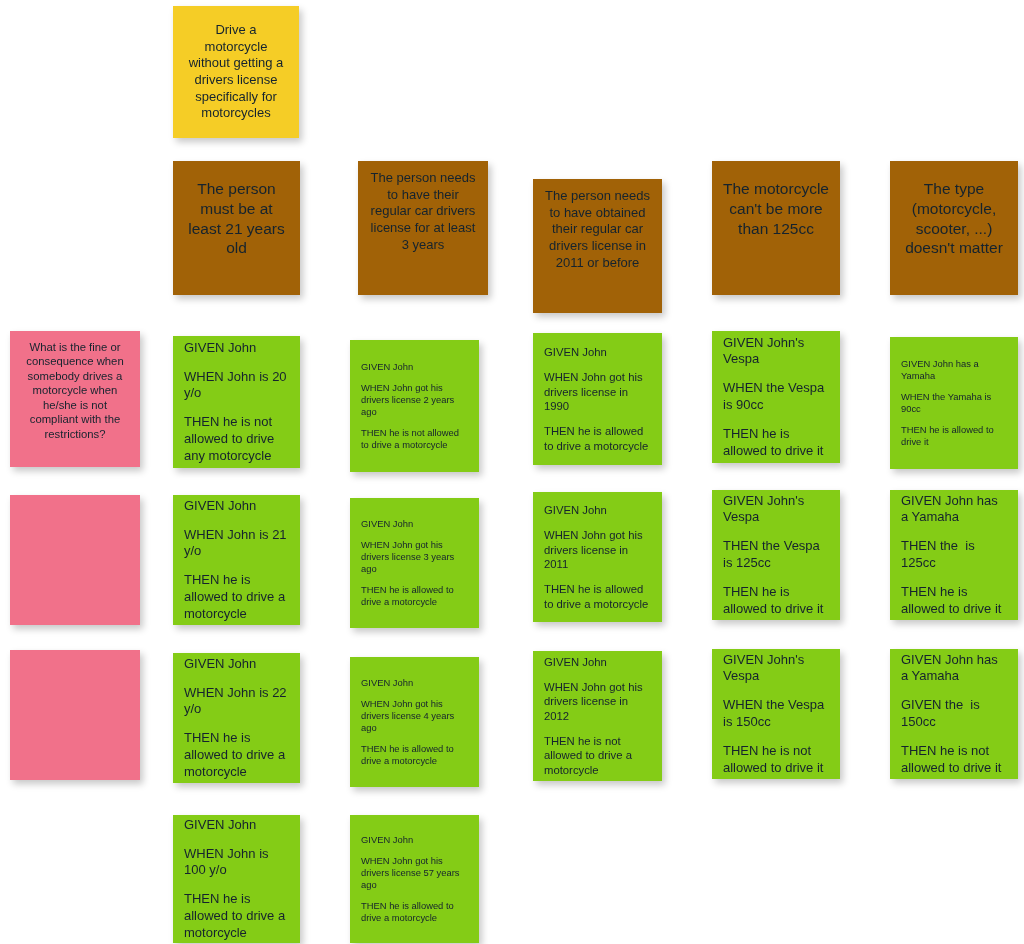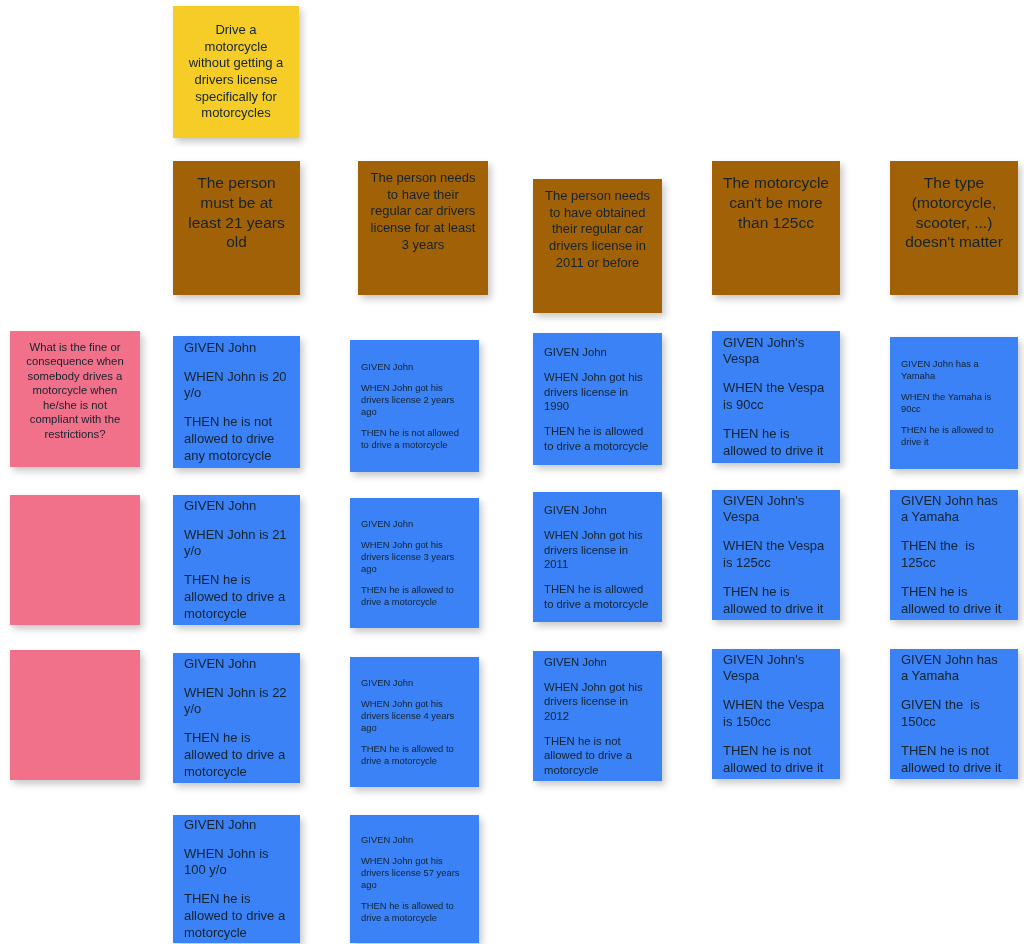--- a/index.html
+++ b/index.html
@@ -36,21 +36,21 @@
     justify-content: flex-start;
   }
   
   .card.story-title {
     background: #f5cd26;
   }
   .card.rule {
     background: #a16207;
   }
   .card.example {
-    background: #3b82f6;
+    background: #84cc16;
   }
   .card.question {
     background: #f1718a;
   }
   
   .center {
     text-align: center;
     justify-content: center;
   }
   .left {
@@ -65,21 +65,21 @@
     white-space: pre-wrap;
   }
   .card .line + .line {
     margin-top: 0.95em;
   }
   
   .fs-lg  { font-size: 15.5px; }
   .fs-md  { font-size: 13px; }
   .fs-sm  { font-size: 11.3px; }
   .fs-xs  { font-size: 9.4px; }
-  .pad-lg { padding: 12px 11px; }
+  .pad-lg { padding: 18px 11px; }
   .pad-md { padding: 9px 10px; }
   .pad-sm { padding: 9px 11px; }
 </style>
 </head>
 <body>
 
 <div id="board">
 
   <div class="card story-title center fs-md pad-lg" style="left:173px; top:6px; width:126px; height:132px;">
     <div class="body">Drive a motorcycle without getting a drivers license specifically for motorcycles</div>
@@ -209,21 +209,21 @@
     <div class="body">
       <p class="line">GIVEN John's Vespa</p>
       <p class="line">WHEN the Vespa is 90cc</p>
       <p class="line">THEN he is allowed to drive it</p>
     </div>
   </div>
 
   <div class="card example left fs-md pad-sm" style="left:712px; top:490px; width:128px; height:130px;">
     <div class="body">
       <p class="line">GIVEN John's Vespa</p>
-      <p class="line">WHEN the Vespa is 125cc</p>
+      <p class="line">THEN the Vespa is 125cc</p>
       <p class="line">THEN he is allowed to drive it</p>
     </div>
   </div>
 
   <div class="card example left fs-md pad-sm" style="left:712px; top:649px; width:128px; height:130px;">
     <div class="body">
       <p class="line">GIVEN John's Vespa</p>
       <p class="line">WHEN the Vespa is 150cc</p>
       <p class="line">THEN he is not allowed to drive it</p>
     </div>

